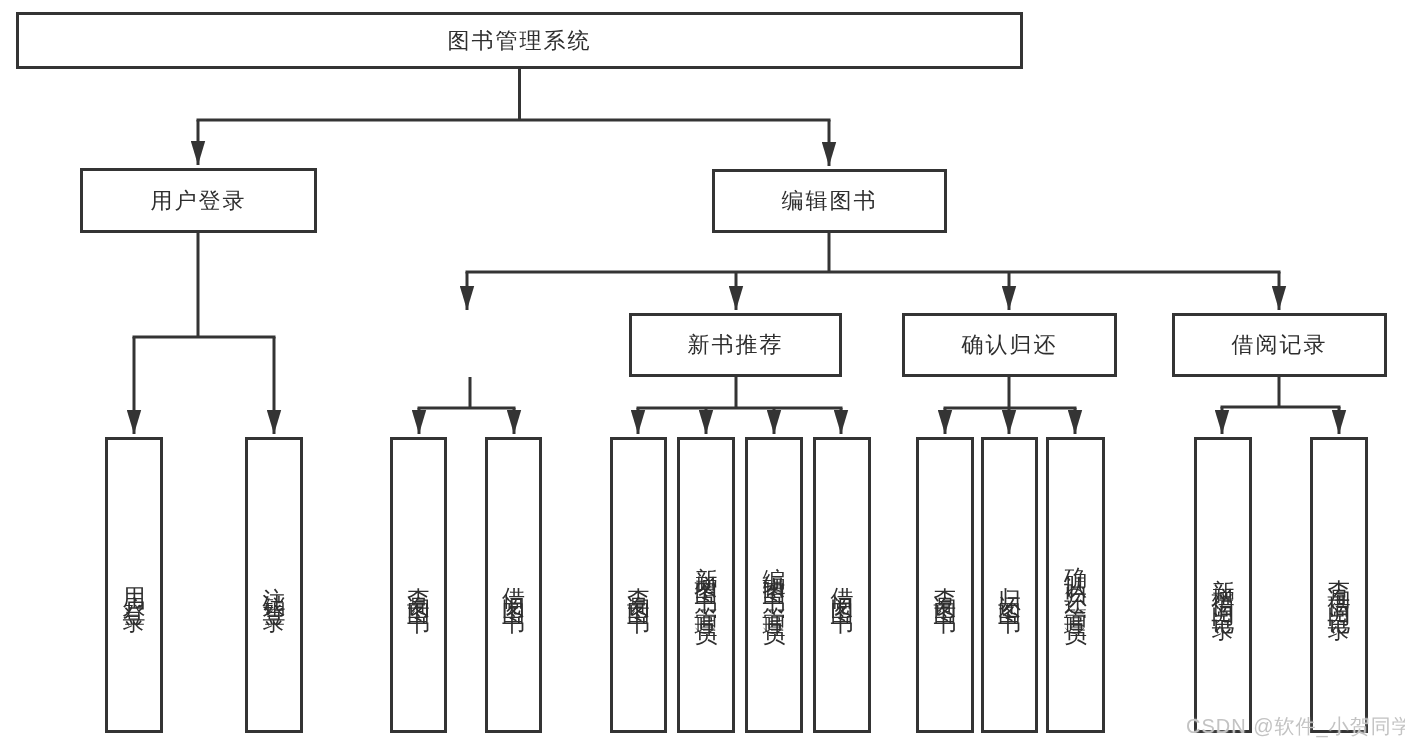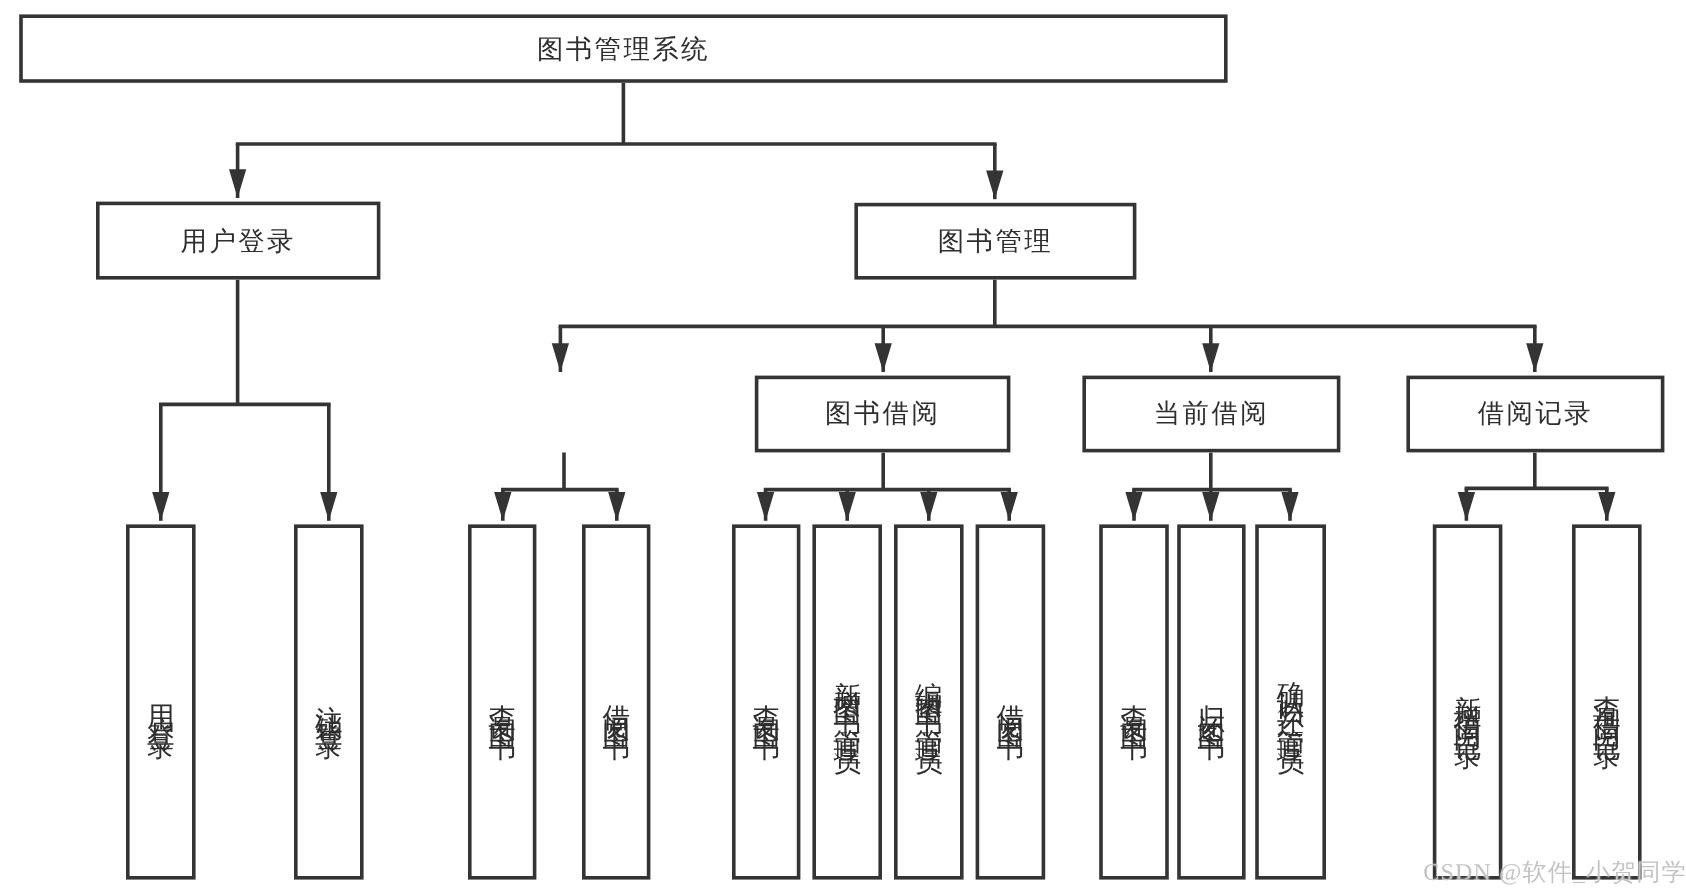--- a/index.html
+++ b/index.html
@@ -7,21 +7,20 @@
     padding: 0;
     background: #ffffff;
     font-family: "Liberation Sans", "DejaVu Sans", sans-serif;
   }
   .diagram {
     position: relative;
     width: 1405px;
     height: 747px;
     background: #ffffff;
     overflow: hidden;
-    font-family: Liberation Serif, serif;
   }
   .connector-layer {
     position: absolute;
     left: 0;
     top: 0;
     width: 1405px;
     height: 747px;
   }
   .box {
     position: absolute;
@@ -106,28 +105,28 @@
   </svg>
 
   <div class="box hbox" style="left:16px;top:12px;width:1007px;height:57px">
     <span class="lbl">图书管理系统</span>
   </div>
 
   <div class="box hbox" style="left:80px;top:168px;width:237px;height:65px">
     <span class="lbl">用户登录</span>
   </div>
   <div class="box hbox" style="left:712px;top:169px;width:235px;height:64px">
-    <span class="lbl">图书管理</span>
+    <span class="lbl">编辑图书</span>
   </div>
 
   <div class="box hbox" style="left:629px;top:313px;width:213px;height:64px">
-    <span class="lbl">图书借阅</span>
+    <span class="lbl">新书推荐</span>
   </div>
   <div class="box hbox" style="left:902px;top:313px;width:215px;height:64px">
-    <span class="lbl">当前借阅</span>
+    <span class="lbl">确认归还</span>
   </div>
   <div class="box hbox" style="left:1172px;top:313px;width:215px;height:64px">
     <span class="lbl">借阅记录</span>
   </div>
 
   <div class="box vbox" style="left:105px;top:437px;width:58px;height:296px">
     <span class="lbl">用户登录</span>
   </div>
   <div class="box vbox" style="left:245px;top:437px;width:58px;height:296px">
     <span class="lbl">注销登录</span>

